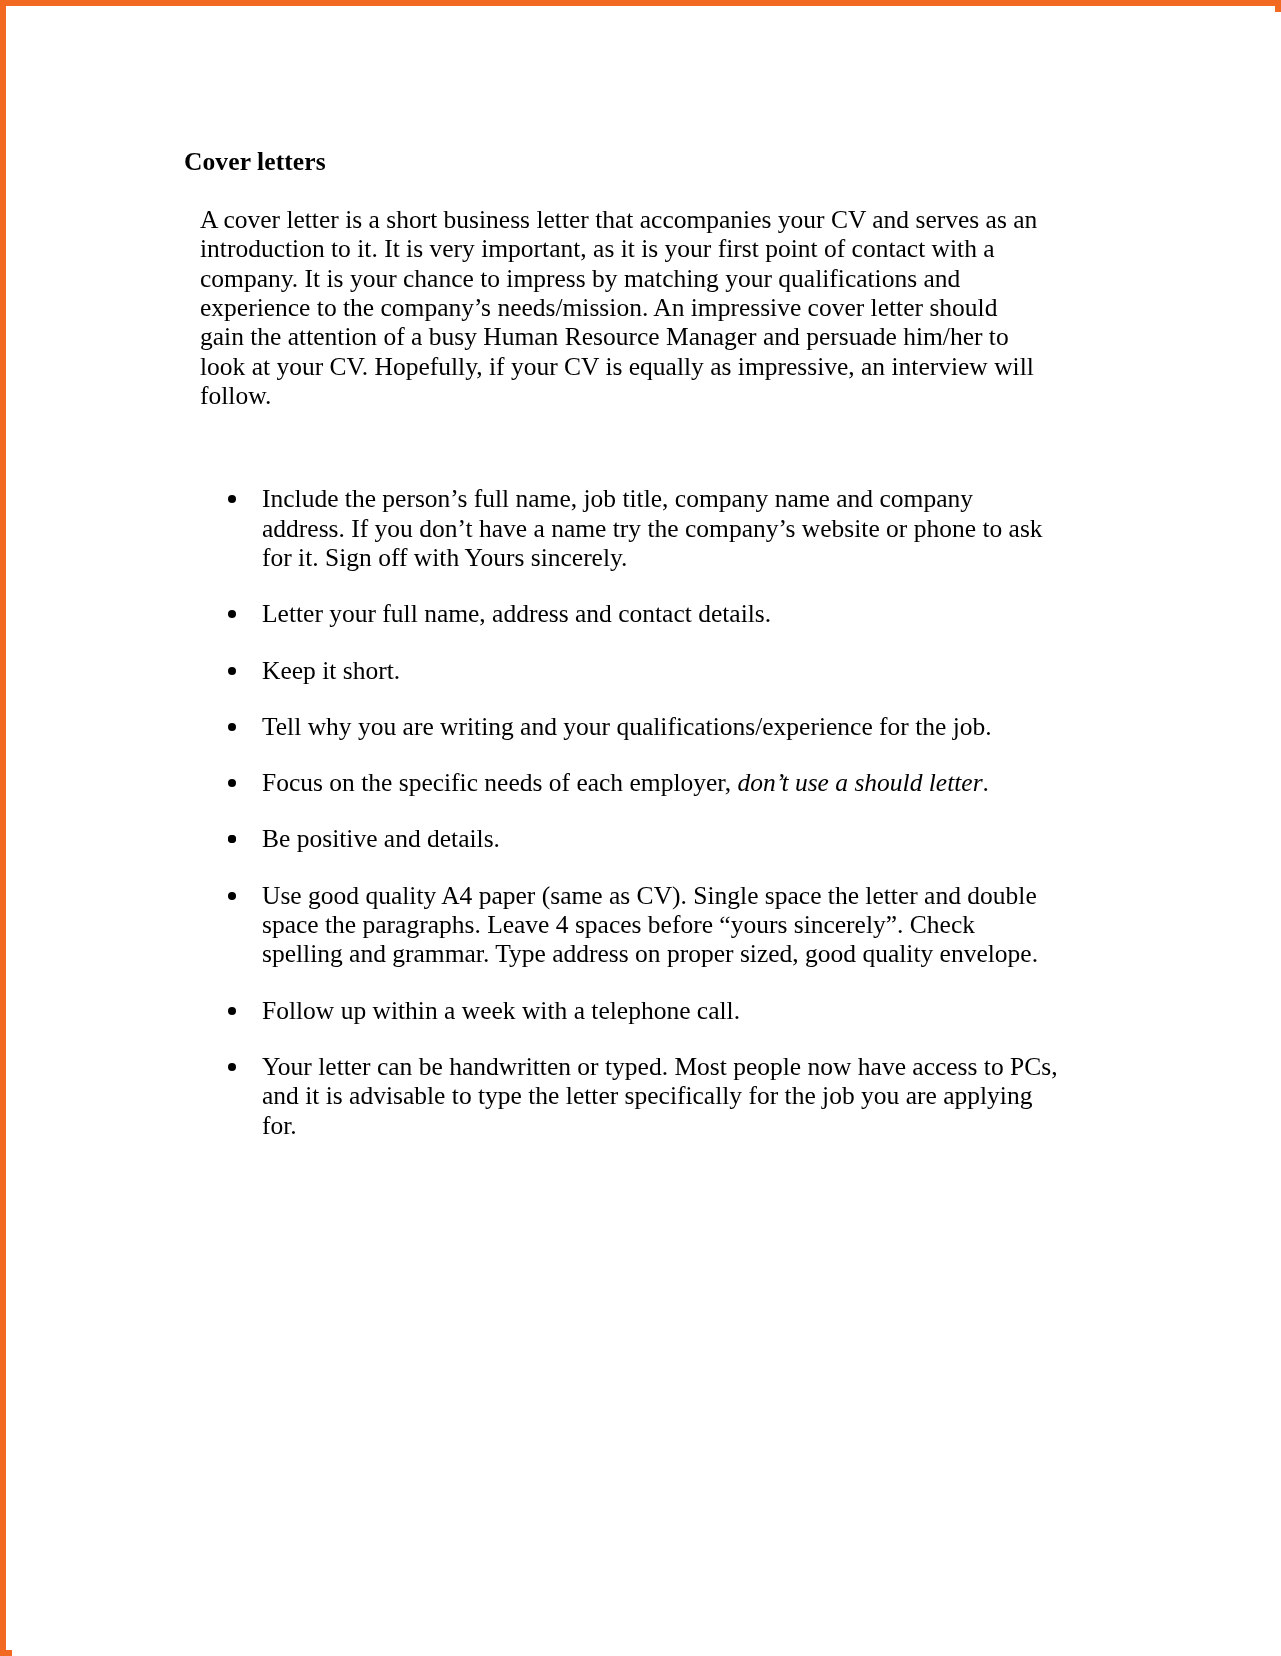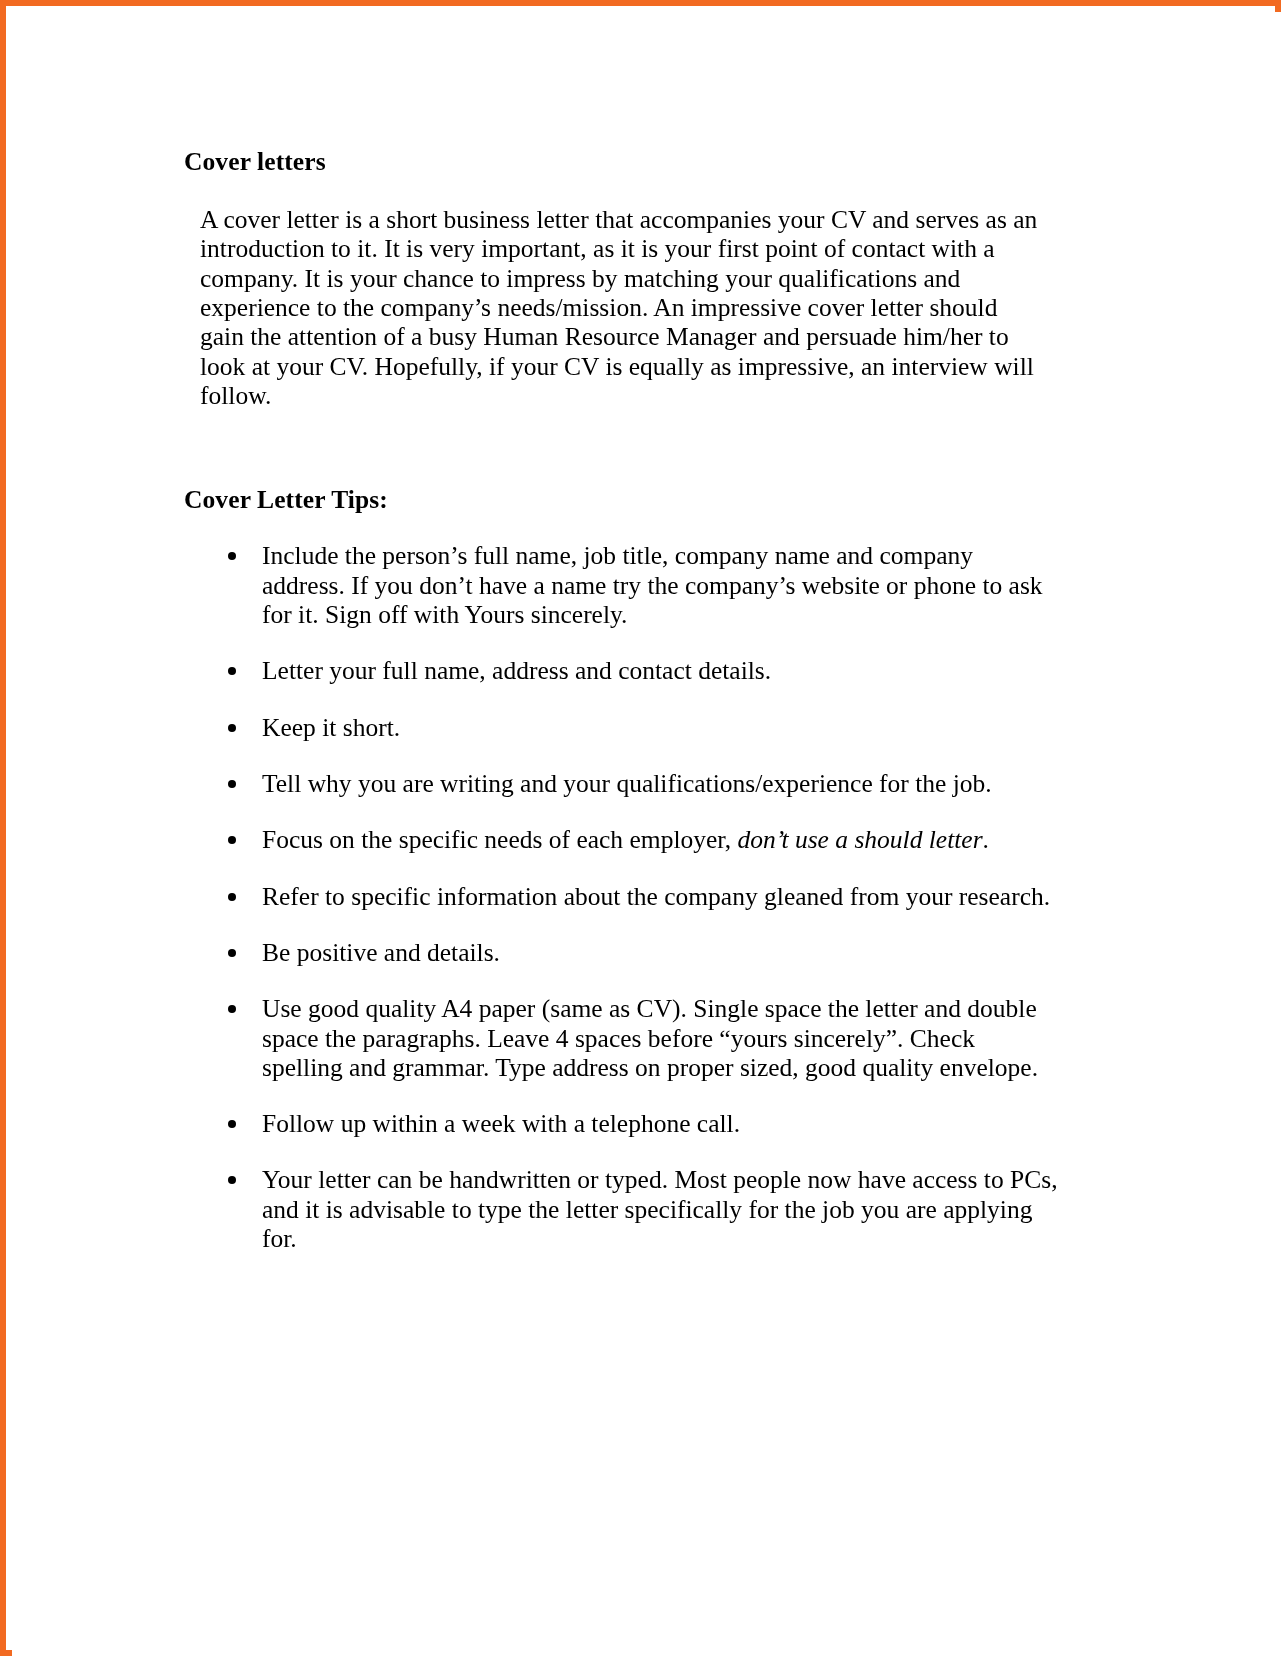--- a/index.html
+++ b/index.html
@@ -105,21 +105,20 @@
 <div class="page-frame">
   <div class="paper">
     <div class="doc-body">
 
       <h1 class="section-heading">Cover letters</h1>
 
       <p class="intro-paragraph">A cover letter is a short business letter that accompanies your CV and serves as an introduction to it. It is very important, as it is your first point of contact with a company. It is your chance to impress by matching your qualifications and experience to the company’s needs/mission. An impressive cover letter should gain the attention of a busy Human Resource Manager and persuade him/her to look at your CV. Hopefully, if your CV is equally as impressive, an interview will follow.</p>
 
       <div class="spacer-lg"></div>
 
-      <h2 class="section-heading-2">Cover Letter Tips:</h2>
 
       <ul class="tips-list">
         <li class="tip-item">
           <span class="bullet-dot"></span>
           <span class="tip-text">Include the person’s full name, job title, company name and company address. If you don’t have a name try the company’s website or phone to ask for it. Sign off with Yours sincerely.</span>
         </li>
         <li class="tip-item">
           <span class="bullet-dot"></span>
           <span class="tip-text">Letter your full name, address and contact details.</span>
         </li>
@@ -130,21 +129,20 @@
         <li class="tip-item">
           <span class="bullet-dot"></span>
           <span class="tip-text">Tell why you are writing and your qualifications/experience for the job.</span>
         </li>
         <li class="tip-item">
           <span class="bullet-dot"></span>
           <span class="tip-text">Focus on the specific needs of each employer, </span><em>don’t use a should letter</em><span class="tip-text">.</span>
         </li>
         <li class="tip-item">
           <span class="bullet-dot"></span>
-          <span class="tip-text">Refer to specific information about the company gleaned from your research.</span>
         </li>
         <li class="tip-item">
           <span class="bullet-dot"></span>
           <span class="tip-text">Be positive and details.</span>
         </li>
         <li class="tip-item">
           <span class="bullet-dot"></span>
           <span class="tip-text">Use good quality A4 paper (same as CV). Single space the letter and double space the paragraphs. Leave 4 spaces before “yours sincerely”. Check spelling and grammar. Type address on proper sized, good quality envelope.</span>
         </li>
         <li class="tip-item">

